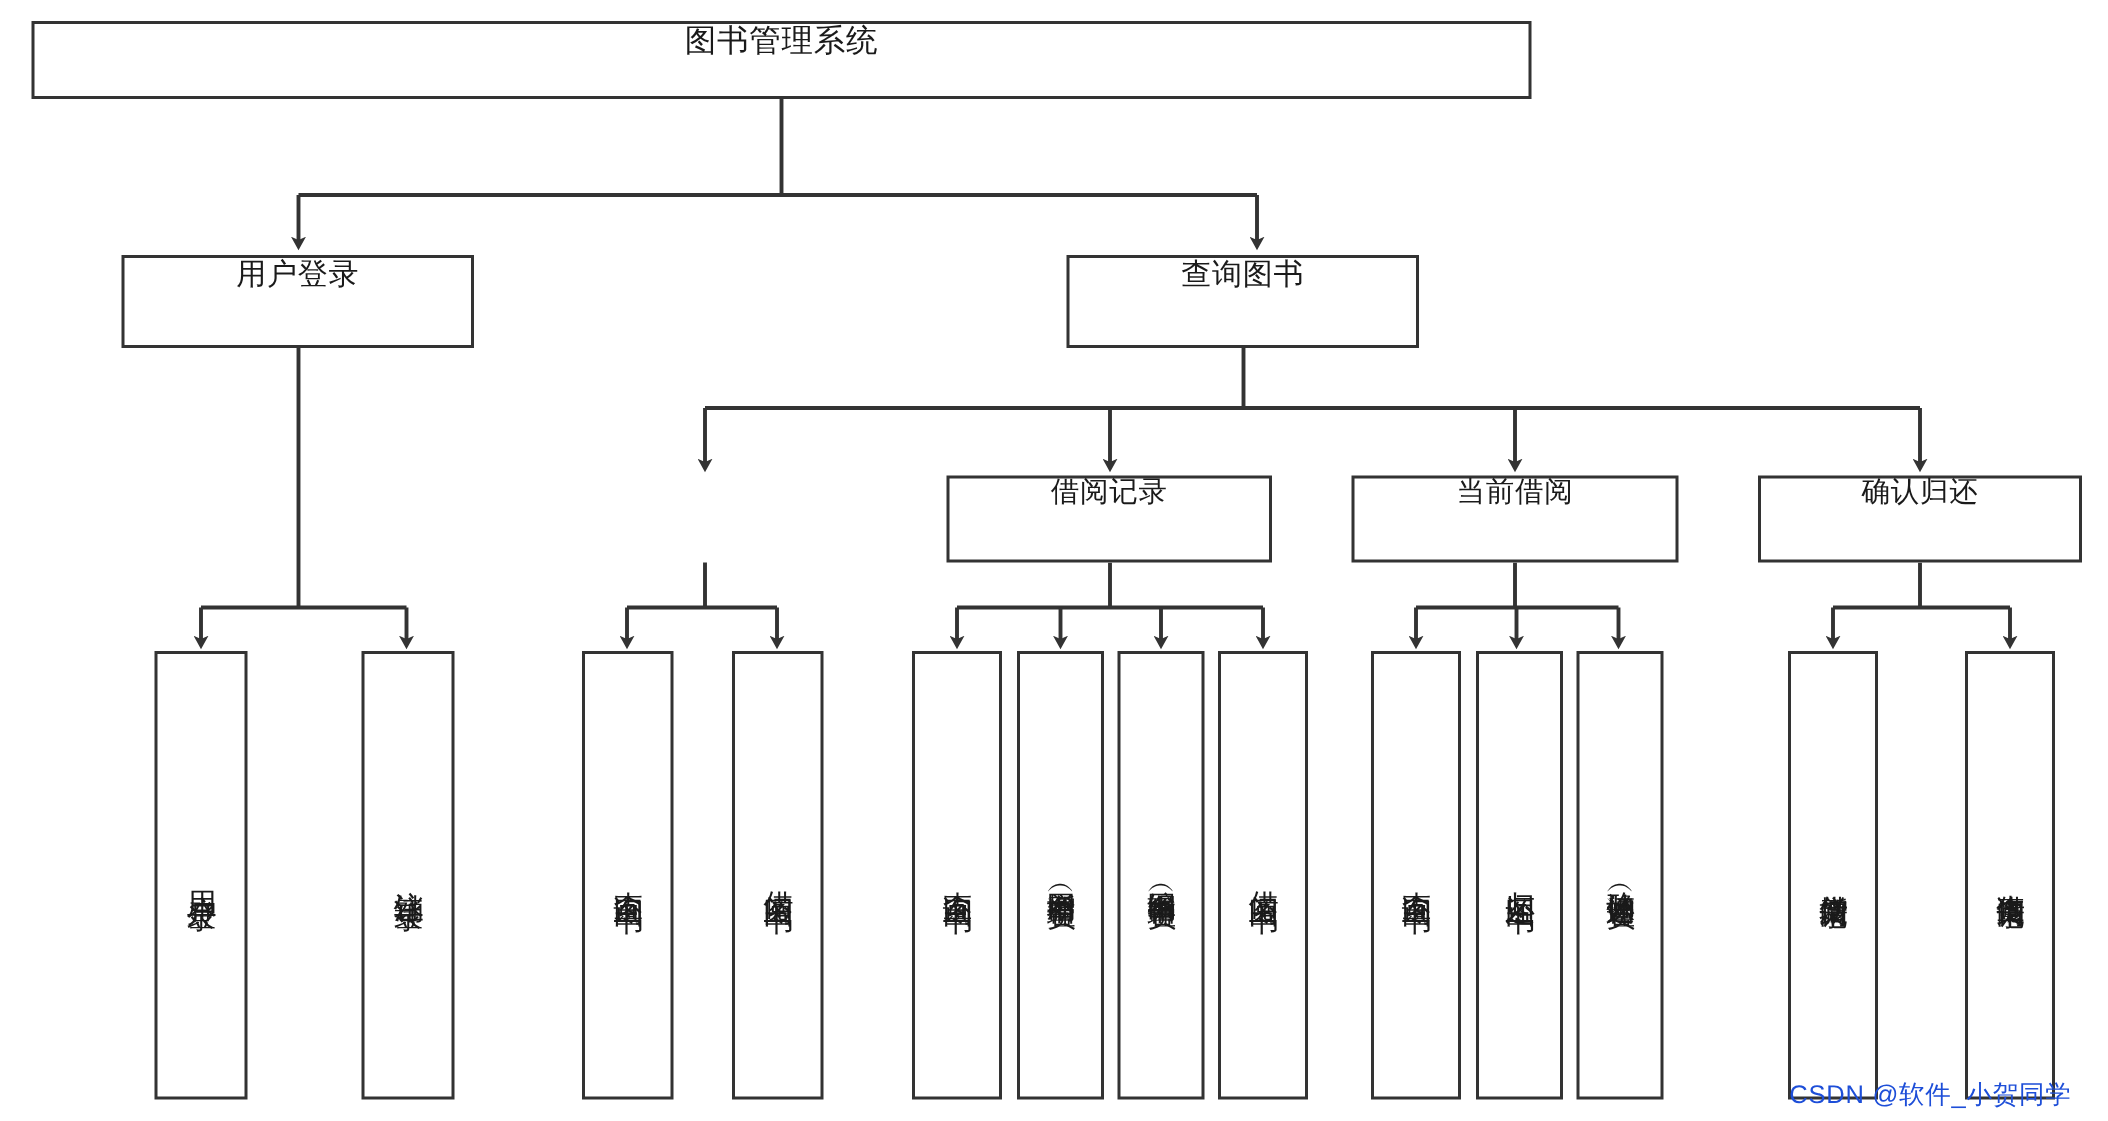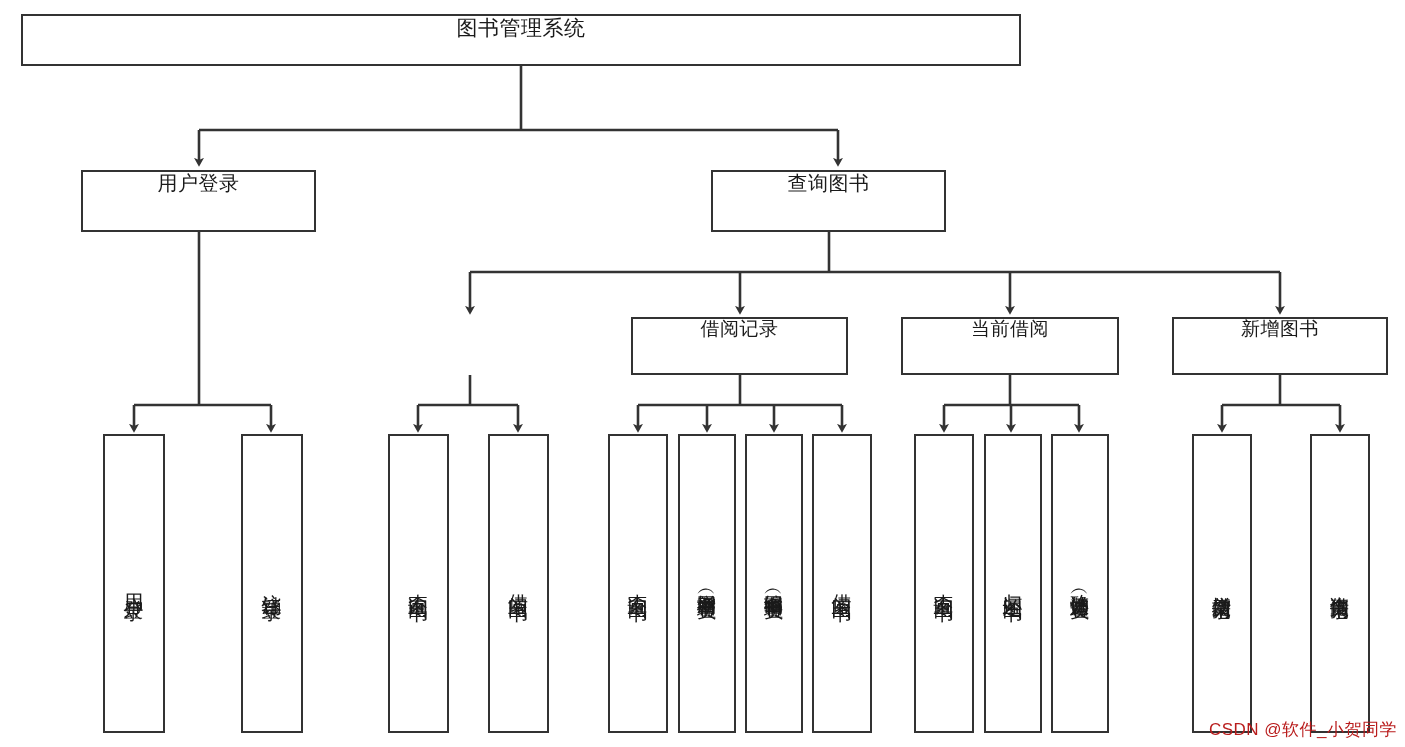--- a/index.html
+++ b/index.html
@@ -57,24 +57,24 @@
     letter-spacing: 3px;
     line-height: 1;
     white-space: nowrap;
   }
   .node.leaf.tight .node-label {
     font-size: 19px;
     letter-spacing: 1px;
   }
   #watermark {
     position: absolute;
-    right: 8px;
+    right: 24px;
     bottom: 6px;
     font-size: 17px;
-    color: #b91c1c;
+    color: #1d4ed8;
     letter-spacing: 0.5px;
     z-index: 3;
     white-space: nowrap;
   }
 </style>
 </head>
 <body>
 
 <div id="diagram-root">
 
@@ -140,21 +140,21 @@
     <span class="node-label">查询图书</span>
   </div>
 
   <div class="node level3" style="left:631px; top:317px; width:217px; height:58px;">
     <span class="node-label">借阅记录</span>
   </div>
   <div class="node level3" style="left:901px; top:317px; width:218px; height:58px;">
     <span class="node-label">当前借阅</span>
   </div>
   <div class="node level3" style="left:1172px; top:317px; width:216px; height:58px;">
-    <span class="node-label">新增图书</span>
+    <span class="node-label">确认归还</span>
   </div>
 
   <div class="node leaf" style="left:103px; top:434px; width:62px; height:299px;">
     <span class="node-label">用户登录</span>
   </div>
   <div class="node leaf" style="left:241px; top:434px; width:62px; height:299px;">
     <span class="node-label">注销登录</span>
   </div>
 
   <div class="node leaf" style="left:388px; top:434px; width:61px; height:299px;">

